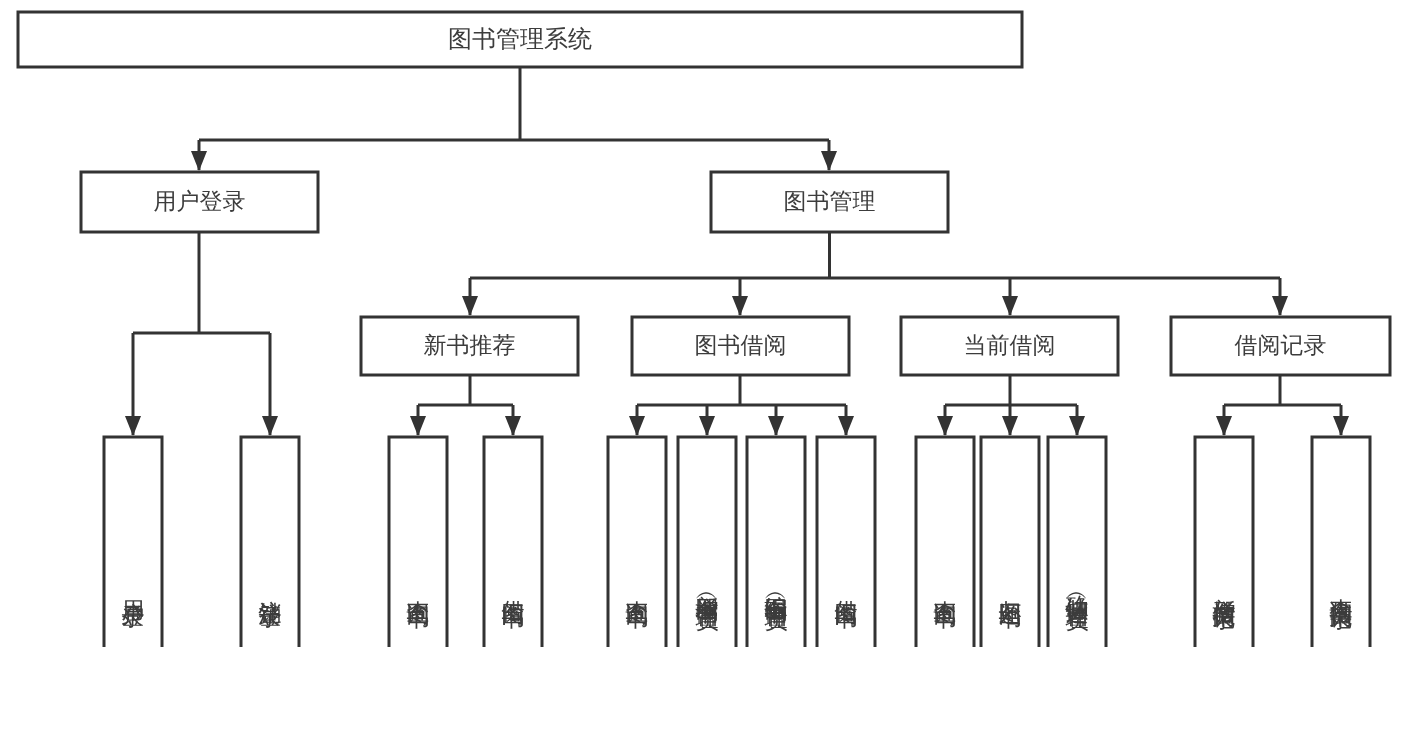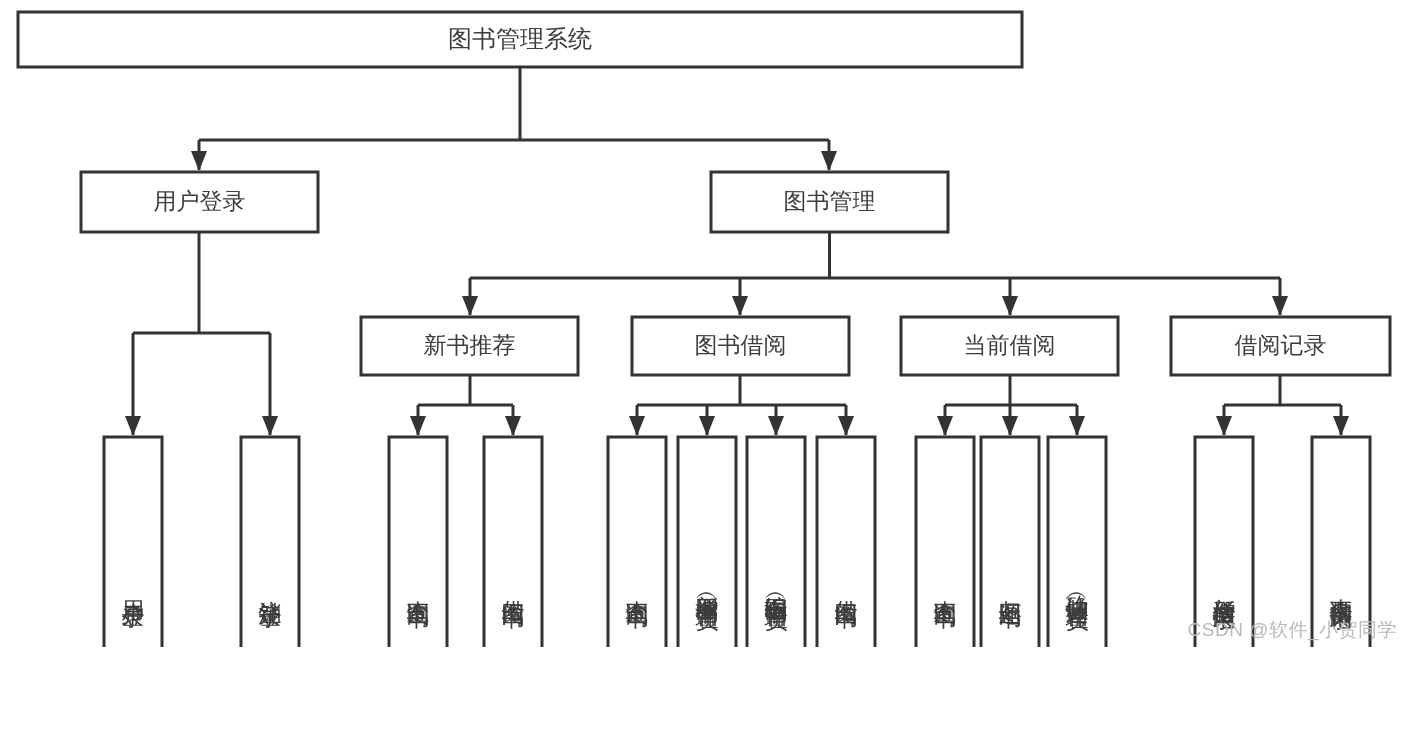--- a/index.html
+++ b/index.html
@@ -207,14 +207,13 @@
       <div class="leaf-label-wrap" style="left: 1048px; top: 437px; width: 58px; height: 297px;">
         <span class="leaf-label">确认归还（管理员）</span>
       </div>
       <div class="leaf-label-wrap" style="left: 1195px; top: 437px; width: 58px; height: 297px;">
         <span class="leaf-label">新增借阅记录</span>
       </div>
       <div class="leaf-label-wrap" style="left: 1312px; top: 437px; width: 58px; height: 297px;">
         <span class="leaf-label">查询借阅记录</span>
       </div>
     </div>
-  <div class="watermark">CSDN @软件_小贺同学</div>
 </div>
 
 </body></html>

